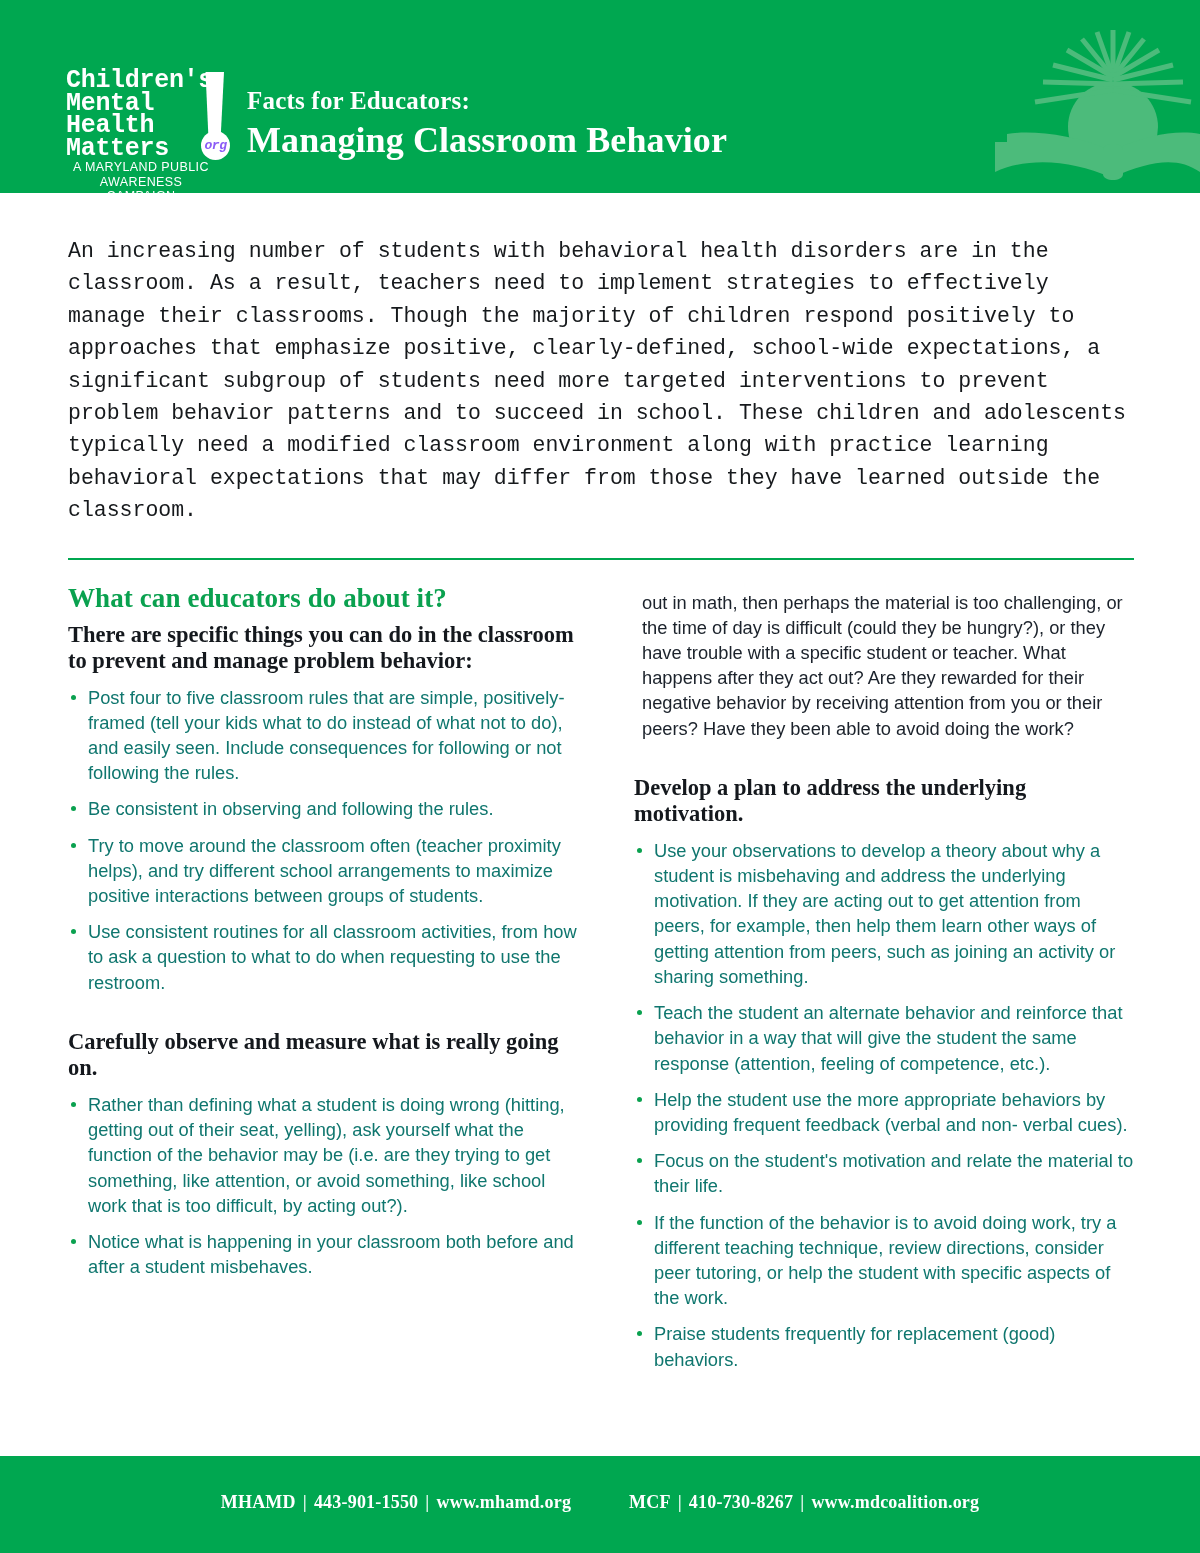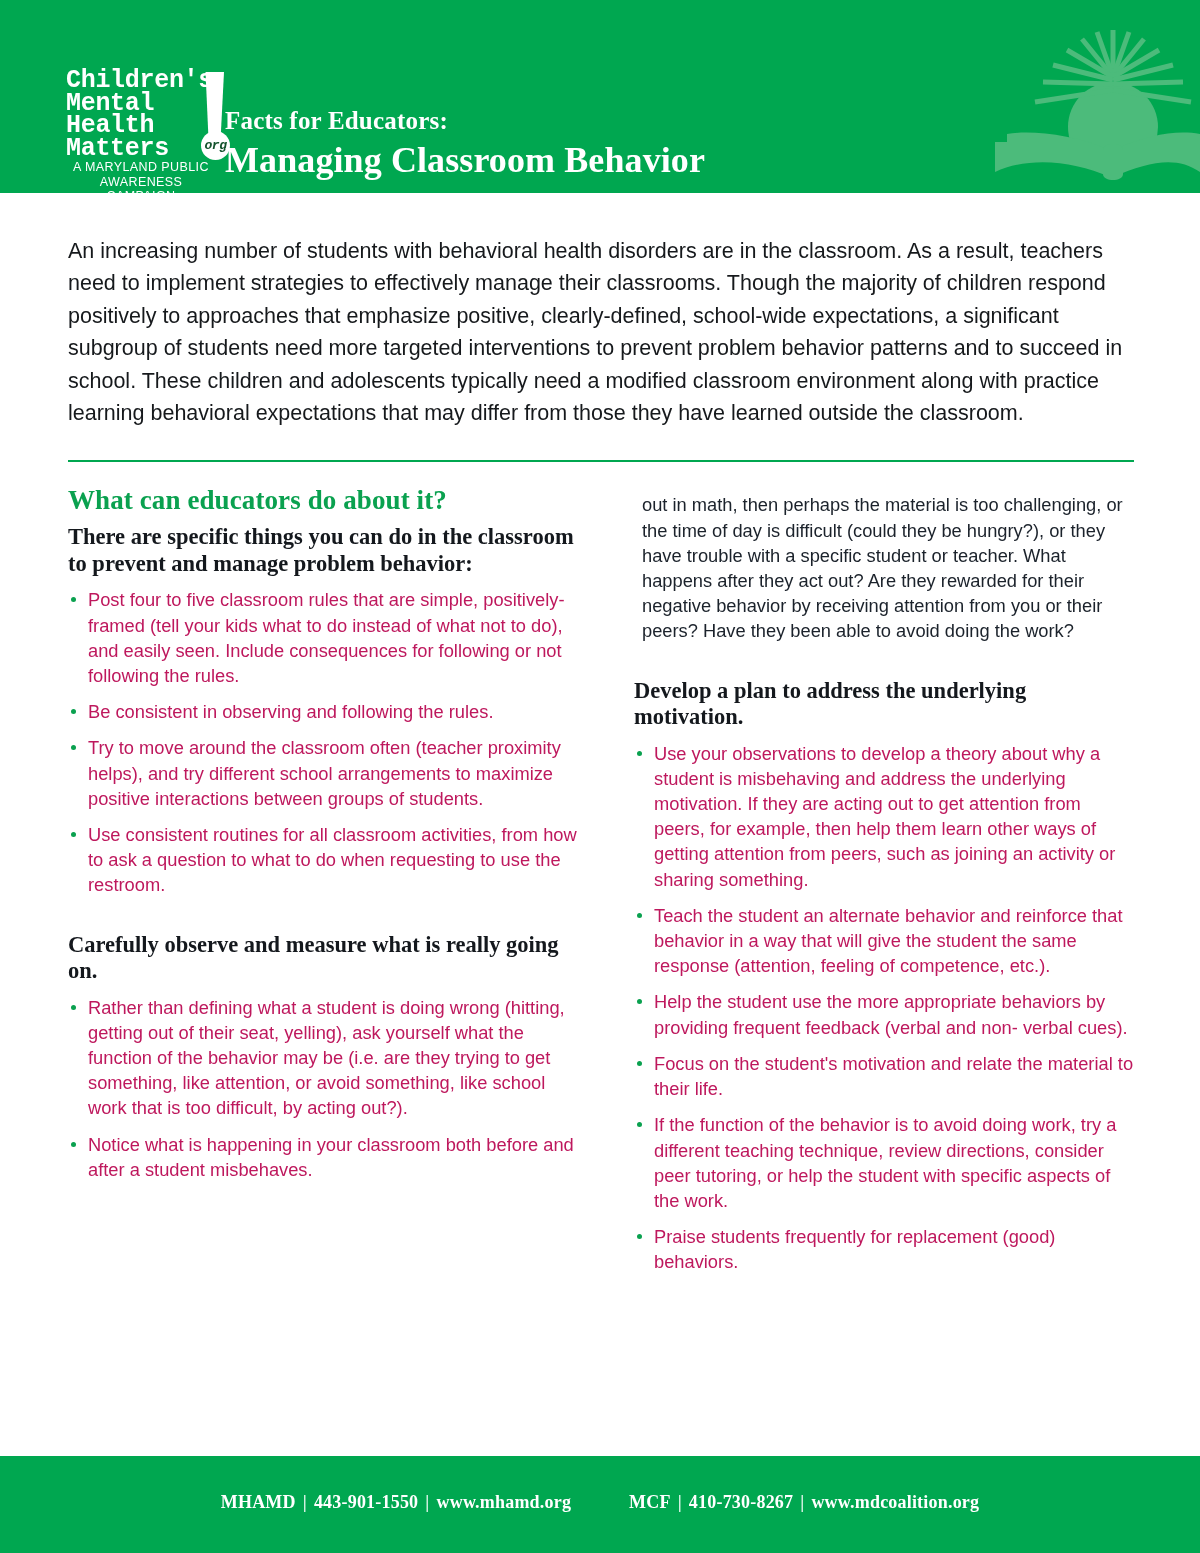--- a/index.html
+++ b/index.html
@@ -59,43 +59,42 @@
     clip-path: polygon(12% 0%, 100% 0%, 84% 100%, 26% 100%);
   }
   .logo-org {
     position: absolute;
     right: -12px;
     bottom: 0px;
     width: 29px;
     height: 29px;
     border-radius: 50%;
     background: #ffffff;
-    color: #14532d;
+    color: #8b5cf6;
     font-size: 13px;
     font-weight: bold;
     font-style: italic;
     line-height: 29px;
     text-align: center;
     letter-spacing: -0.5px;
   }
   .logo-tag {
     font-size: 12.5px;
     line-height: 14.5px;
     letter-spacing: 0.4px;
     font-weight: normal;
     color: #ffffff;
     text-align: center;
     width: 150px;
   }
   .title-block {
     position: absolute;
-    left: 225px;
+    left: 247px;
     top: 86px;
     color: #ffffff;
-    margin-top: 20px;
   }
   .kicker {
     font-family: "Liberation Serif", serif;
     font-weight: bold;
     font-size: 25px;
     line-height: 30px;
     letter-spacing: 0.2px;
   }
   .doc-title {
     font-family: "Liberation Serif", serif;
@@ -112,21 +111,21 @@
     width: 215px;
     height: 170px;
   }
 
   
   .page-body {
     padding: 0 68px;
     box-sizing: border-box;
   }
   .intro {
-    font-family: Liberation Sans, sans-serif;
+    font-family: Liberation Mono, monospace;
     font-size: 21.5px;
     line-height: 32.4px;
     color: #16191c;
     margin-top: 42px;
     width: 1066px;
     text-align: left;
   }
   .rule {
     margin-top: 31px;
     height: 2px;
@@ -164,21 +163,21 @@
   ul.bullets {
     list-style: none;
     margin: 0 0 0 0;
     padding: 0;
   }
   ul.bullets li {
     position: relative;
     padding-left: 20px;
     font-size: 18.3px;
     line-height: 25.2px;
-    color: #be185d;
+    color: #0f766e;
     margin-bottom: 11px;
   }
   ul.bullets li:before {
     content: "";
     position: absolute;
     left: 3px;
     top: 10px;
     width: 5px;
     height: 5px;
     border-radius: 50%;

